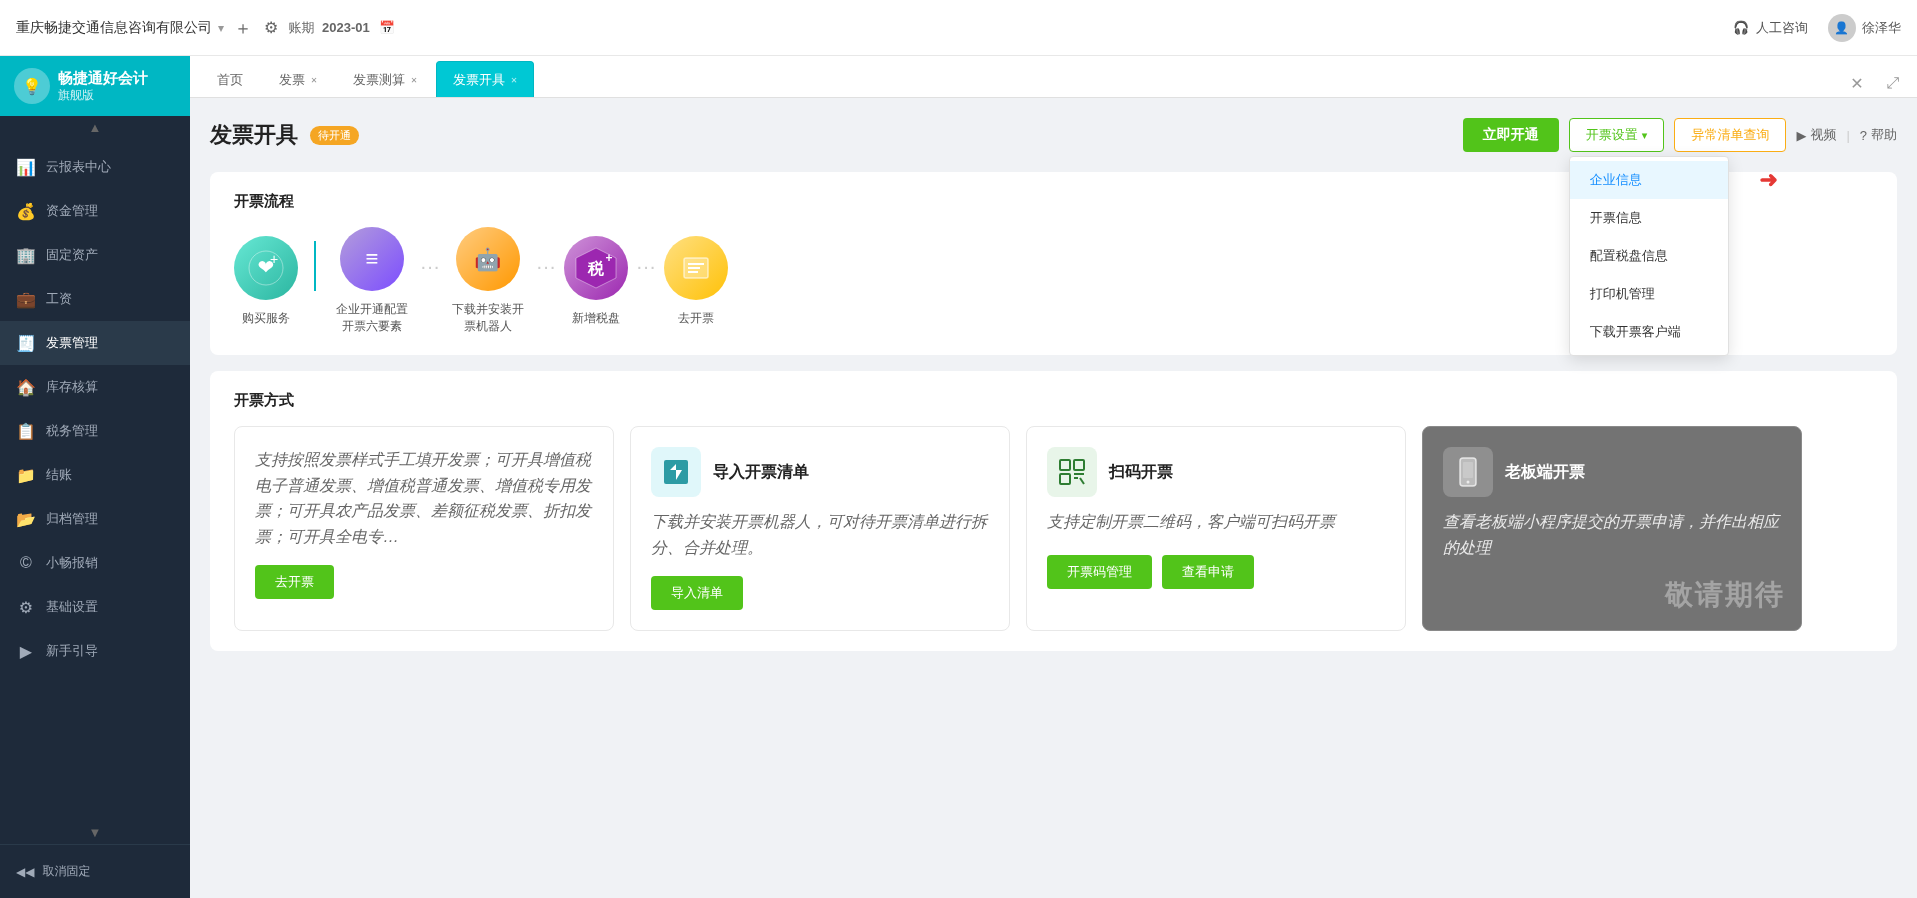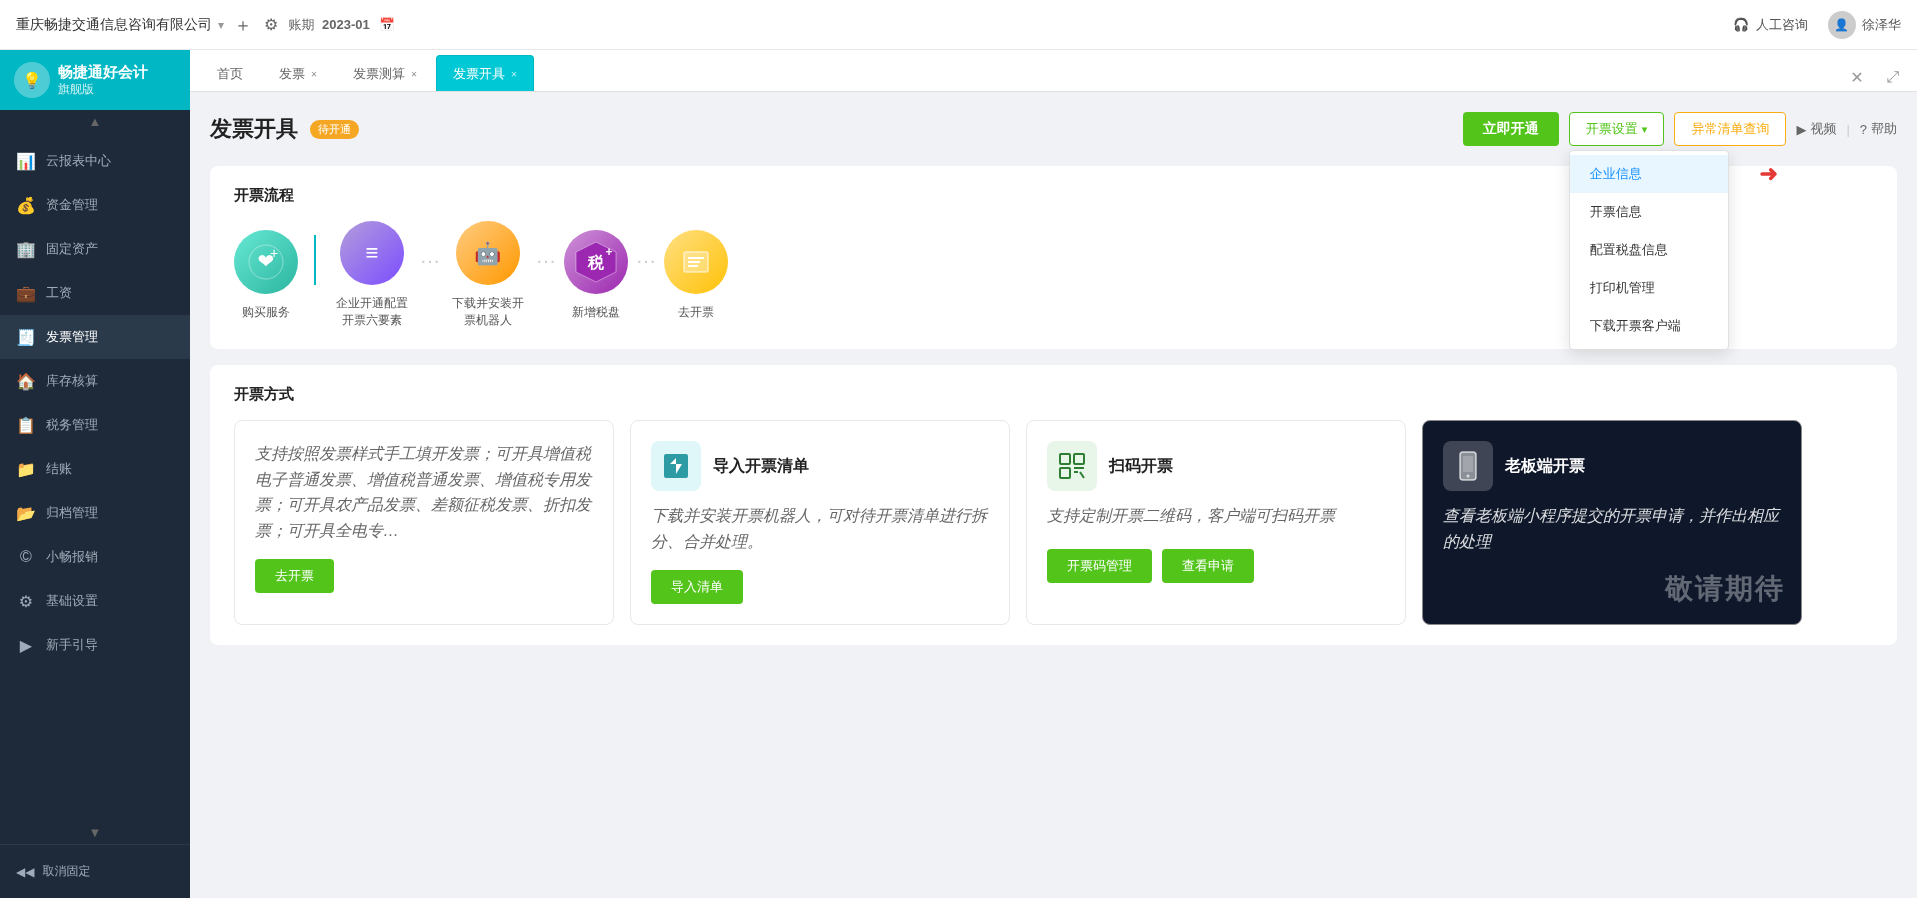--- a/index.html
+++ b/index.html
@@ -1,20 +1,20 @@
 <!DOCTYPE html>
 <html><head>
   <meta charset="utf-8">
   <style>
     * { margin: 0; padding: 0; box-sizing: border-box; }
     body { font-family: 'Microsoft YaHei', Arial, sans-serif; font-size: 13px; background: #f0f2f5; width: 1917px; height: 898px; overflow: hidden; display: flex; flex-direction: column; }
 
     
     .top-bar {
-      height: 50px;
+      height: 56px;
       background: #fff;
       display: flex;
       align-items: center;
       padding: 0 16px;
       border-bottom: 1px solid #e8e8e8;
       flex-shrink: 0;
       z-index: 100;
     }
     .company-selector {
       display: flex; align-items: center; gap: 6px; color: #333; font-size: 14px; cursor: pointer;
@@ -161,21 +161,21 @@
       flex: 1; border: 1px solid #e8e8e8; border-radius: 8px; padding: 20px; display: flex; flex-direction: column; gap: 12px; max-width: 380px;
     }
     .payment-card-header { display: flex; align-items: center; gap: 12px; }
     .payment-card-icon { width: 50px; height: 50px; border-radius: 8px; display: flex; align-items: center; justify-content: center; font-size: 24px; }
     .icon-blue { background: #e3f2fd; }
     .icon-teal { background: #e0f7fa; }
     .icon-scan { background: #e8f5e9; }
     .payment-card-title { font-size: 16px; font-weight: bold; color: #222; }
     .payment-card-desc { font-size: 16px; color: #666; line-height: 1.6; font-style: italic; }
     .payment-card-btn { background: #52c41a; color: #fff; border: none; padding: 8px 20px; border-radius: 4px; cursor: pointer; font-size: 13px; align-self: flex-start; margin-top: 4px; }
-    .payment-card-dark { background: #0f172a; border-color: #8a8a8a; color: #fff; }
+    .payment-card-dark { background: #737373; border-color: #8a8a8a; color: #fff; }
     .payment-card-dark .payment-card-title { color: #fff; }
     .payment-card-dark .payment-card-desc { color: rgba(255,255,255,0.85); }
     .dark-card-inner { position: relative; }
 
     
     .scroll-arrow { width: 100%; display: flex; align-items: center; justify-content: center; padding: 4px 0; color: #666; cursor: pointer; background: #1e2a3a; }
   </style>
 </head>
 <body>
 

